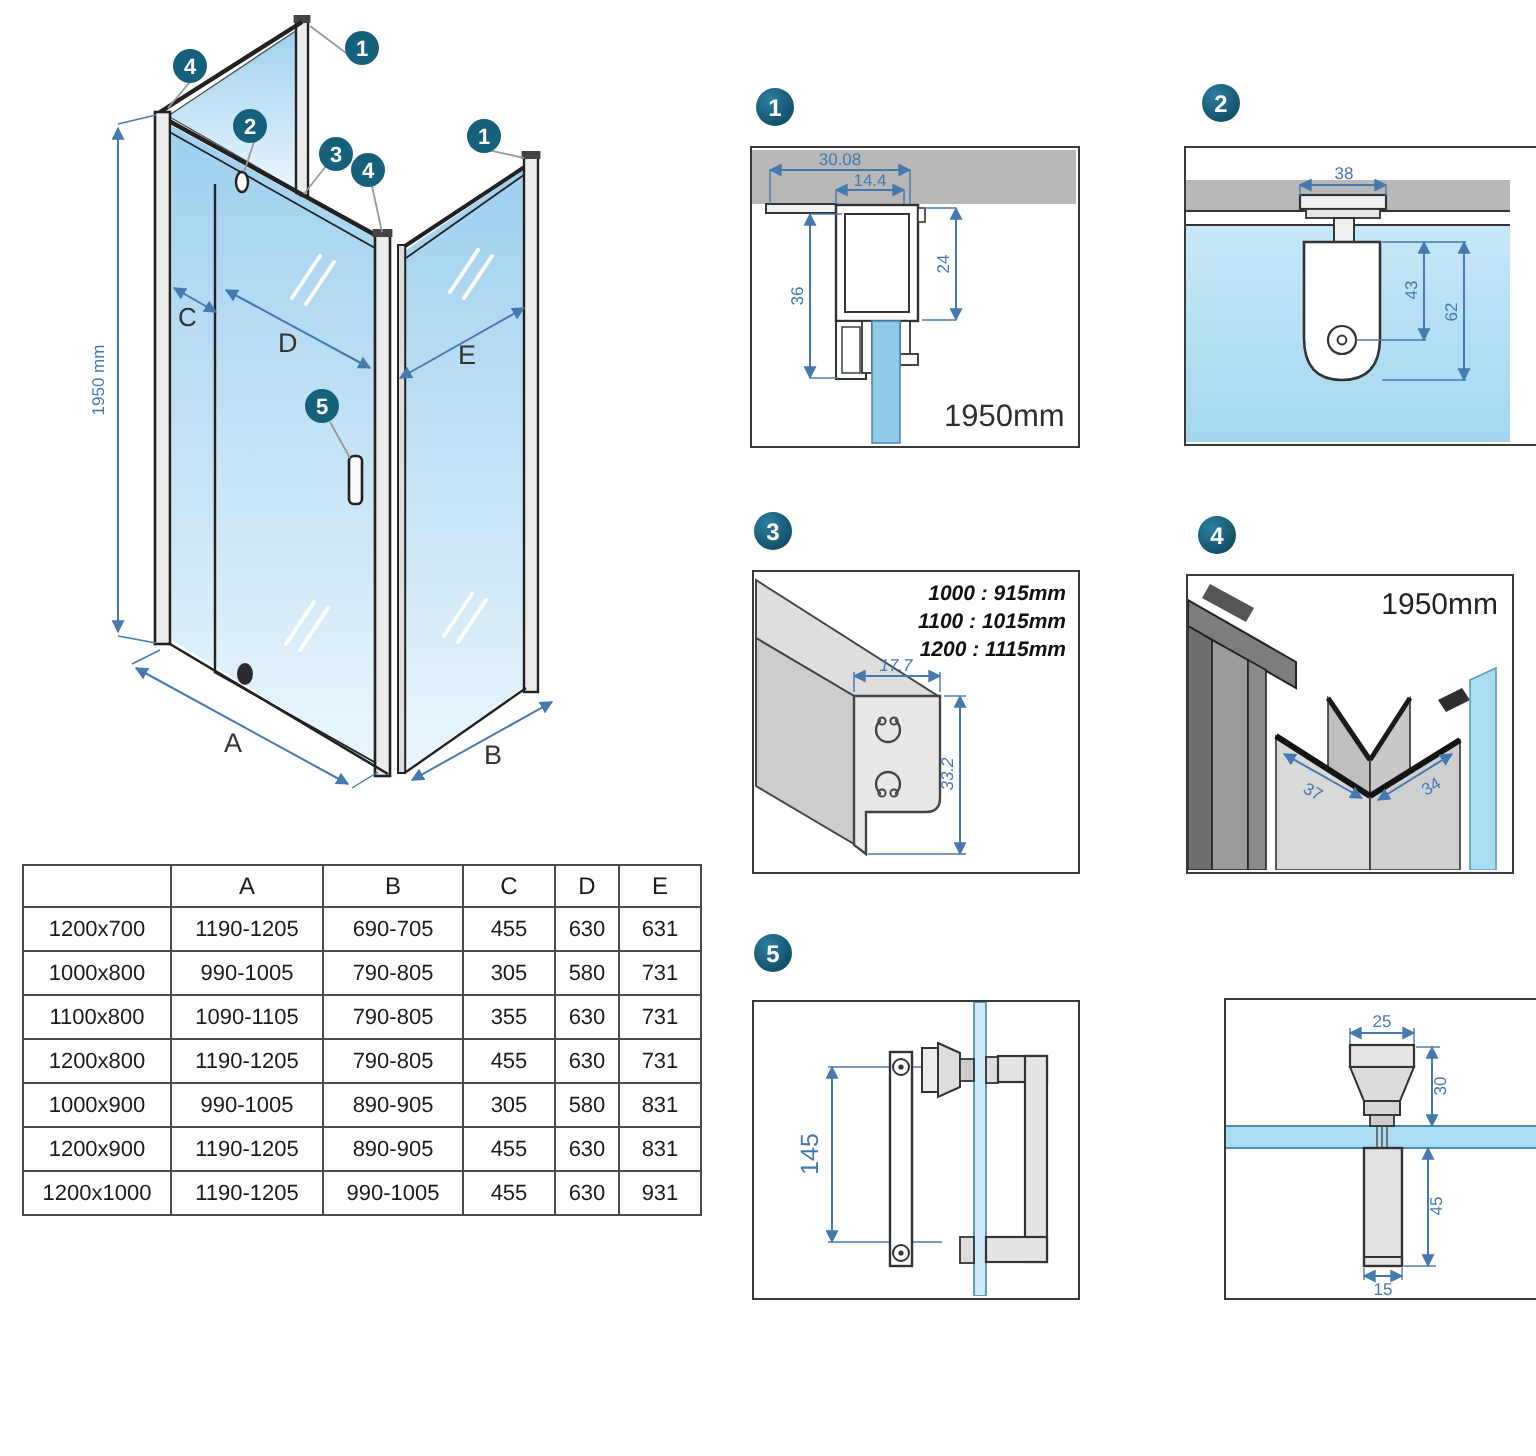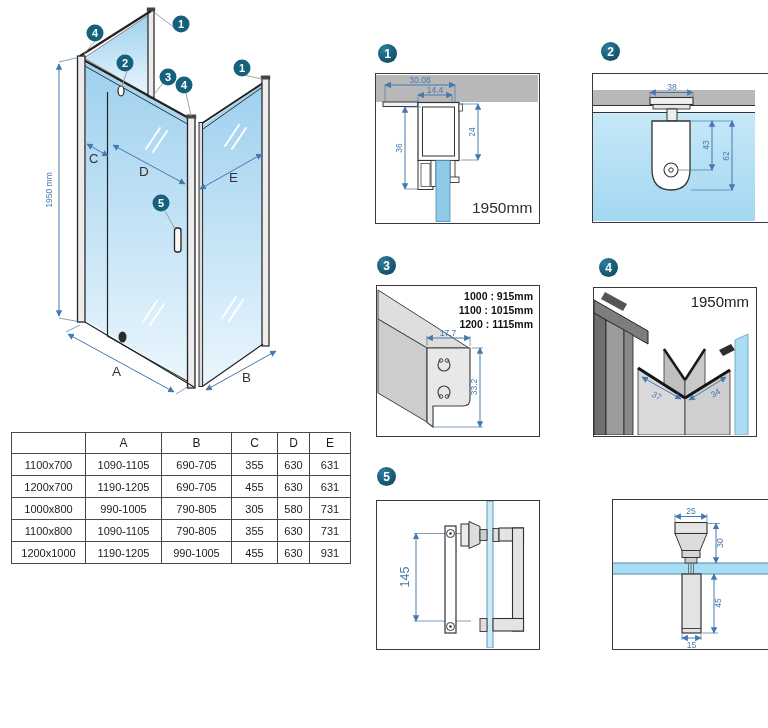--- a/index.html
+++ b/index.html
@@ -209,21 +209,21 @@
       <line x1="119" y1="47" x2="119" y2="96" class="dimline" marker-start="url(#m2)" marker-end="url(#m2)"></line>
       <text x="115.5" y="71" class="dim" text-anchor="middle" transform="rotate(-90 115.5 71)">43</text>
       <line x1="98" y1="116" x2="140" y2="116" class="ext"></line>
       <line x1="139" y1="47" x2="139" y2="116" class="dimline" marker-start="url(#m2)" marker-end="url(#m2)"></line>
       <text x="135.5" y="82" class="dim" text-anchor="middle" transform="rotate(-90 135.5 82)">62</text>
     </g>
   </svg>
   </div>
 
   <div class="badge" style="left:377px;top:256px;">3</div>
-  <div class="panel" style="left:376px;top:285px;width:164px;height:152px;">
+  <div class="panel" style="left:376px;top:285px;width:164px;height:152px;font-style:italic;">
   <svg width="161" height="149" viewBox="0 0 161 149">
     <defs>
           <marker id="m3" viewBox="0 0 10 10" refX="9" refY="5" markerWidth="6.5" markerHeight="6.5" orient="auto-start-reverse">
             <path d="M0,0L10,5L0,10z" fill="#4679ae"></path>
           </marker>
         </defs>
 
     <g>
       <polygon points="1,4 92,62 50,62 1,33" fill="#dedede" stroke="#444" stroke-width="1"></polygon>
       <polygon points="1,33 50,62 50,136 1,107" fill="#cdcdcd" stroke="#444" stroke-width="1"></polygon>
@@ -394,28 +394,20 @@
             <th></th>
             <th>A</th>
             <th>B</th>
             <th>C</th>
             <th>D</th>
             <th>E</th>
           </tr>
         </thead>
         <tbody>
           <tr>
-            <td>1100x700</td>
-            <td>1090-1105</td>
-            <td>690-705</td>
-            <td>355</td>
-            <td>630</td>
-            <td>631</td>
-          </tr>
-          <tr>
             <td>1200x700</td>
             <td>1190-1205</td>
             <td>690-705</td>
             <td>455</td>
             <td>630</td>
             <td>631</td>
           </tr>
           <tr>
             <td>1000x800</td>
             <td>990-1005</td>
@@ -426,20 +418,44 @@
           </tr>
           <tr>
             <td>1100x800</td>
             <td>1090-1105</td>
             <td>790-805</td>
             <td>355</td>
             <td>630</td>
             <td>731</td>
           </tr>
           <tr>
+            <td>1200x800</td>
+            <td>1190-1205</td>
+            <td>790-805</td>
+            <td>455</td>
+            <td>630</td>
+            <td>731</td>
+          </tr>
+          <tr>
+            <td>1000x900</td>
+            <td>990-1005</td>
+            <td>890-905</td>
+            <td>305</td>
+            <td>580</td>
+            <td>831</td>
+          </tr>
+          <tr>
+            <td>1200x900</td>
+            <td>1190-1205</td>
+            <td>890-905</td>
+            <td>455</td>
+            <td>630</td>
+            <td>831</td>
+          </tr>
+          <tr>
             <td>1200x1000</td>
             <td>1190-1205</td>
             <td>990-1005</td>
             <td>455</td>
             <td>630</td>
             <td>931</td>
           </tr>
         </tbody>
       </table>
   </div>

